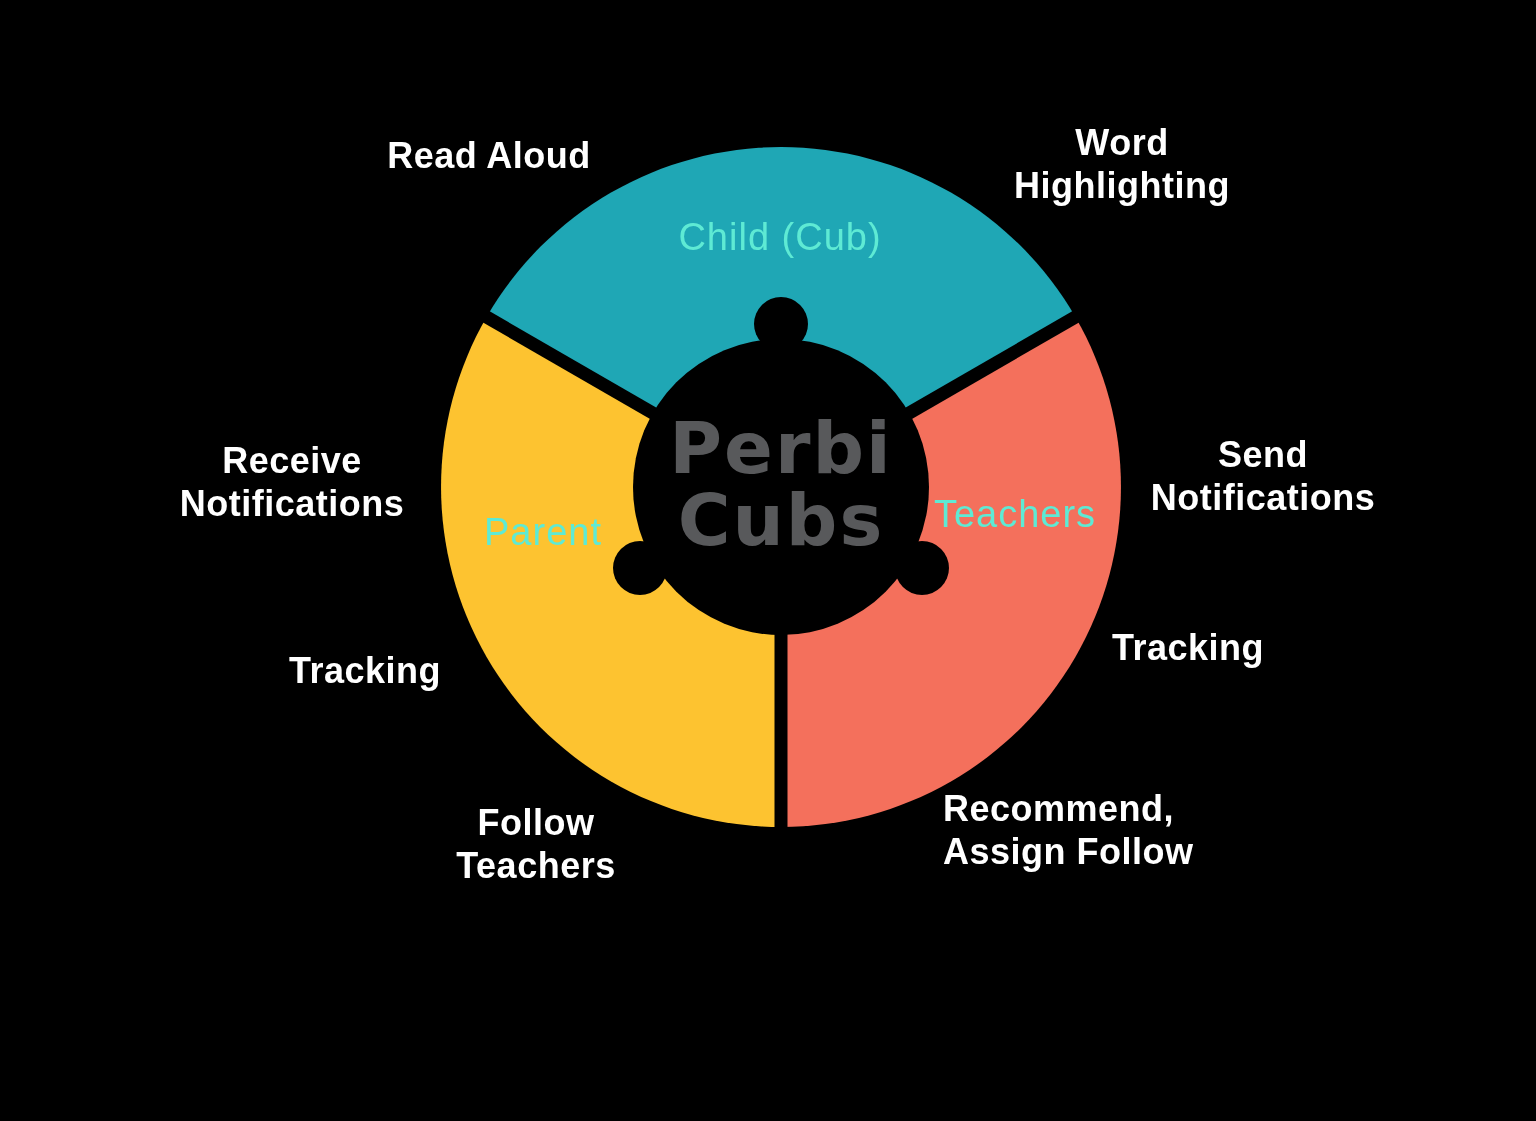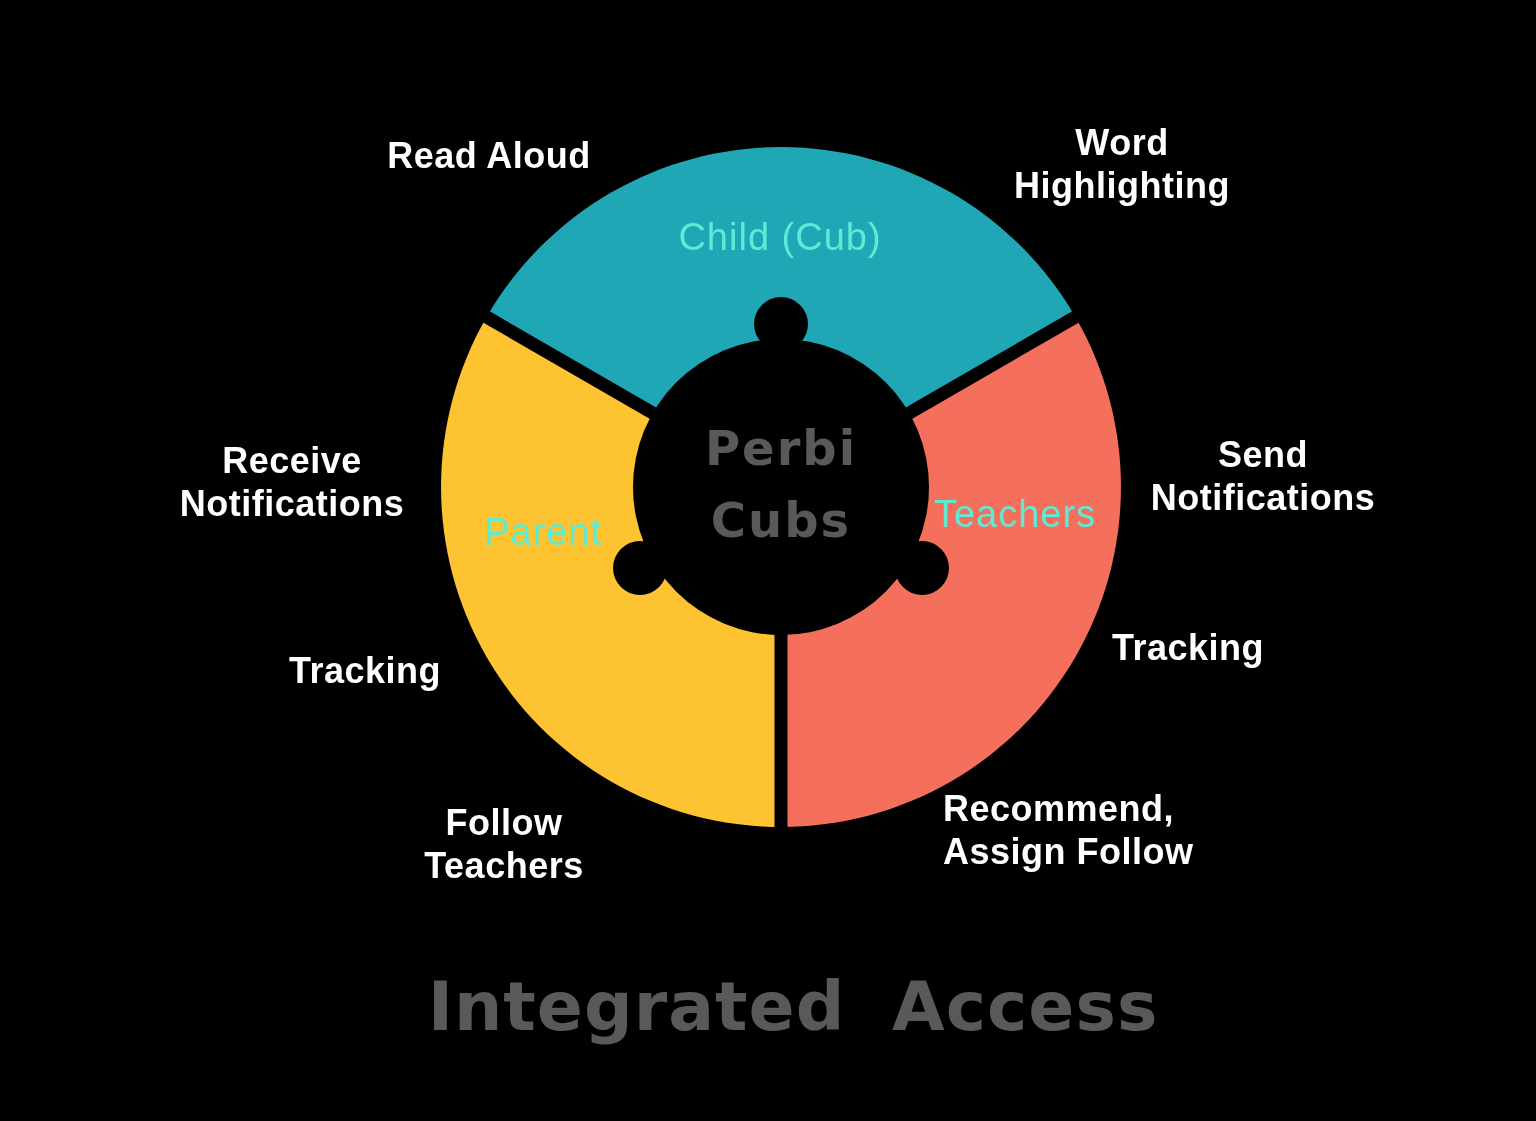--- a/index.html
+++ b/index.html
@@ -37,21 +37,21 @@
   }
   .seg-label {
     color: #5eead4;
     font-size: 38px;
     font-weight: 400;
     letter-spacing: 1px;
   }
   .logo {
     font-family: "DejaVu Sans", sans-serif;
     color: #58595B;
-    font-size: 48px;
+    font-size: 72px;
     font-weight: 700;
     line-height: 72px;
     letter-spacing: 2px;
   }
   .title {
     font-family: "DejaVu Sans", sans-serif;
     color: #58595B;
     font-size: 68px;
     font-weight: 700;
     letter-spacing: 1px;
@@ -91,24 +91,23 @@
   <div class="lbl seg-label" style="left:543px; top:532px;">Parent</div>
   <div class="lbl seg-label" style="left:1015px; top:514px;">Teachers</div>
 
   <div class="lbl feature" style="left:489px; top:155px;">Read Aloud</div>
   <div class="lbl feature" style="left:1122px; top:164px;">Word
 Highlighting</div>
 
   <div class="lbl feature" style="left:292px; top:482px;">Receive
 Notifications</div>
   <div class="lbl feature" style="left:365px; top:670px;">Tracking</div>
-  <div class="lbl feature" style="left:504px; top:844px;">Follow
+  <div class="lbl feature" style="left:536px; top:844px;">Follow
 Teachers</div>
 
   <div class="lbl feature" style="left:1263px; top:476px;">Send
 Notifications</div>
   <div class="lbl feature" style="left:1188px; top:647px;">Tracking</div>
   <div class="lbl feature left-align" style="left:943px; top:830px;">Recommend,
 Assign Follow</div>
 
-  <div class="lbl title" style="left:793px; top:1006px;">Integrated Access</div>
 
 </div>
 
 </body></html>

